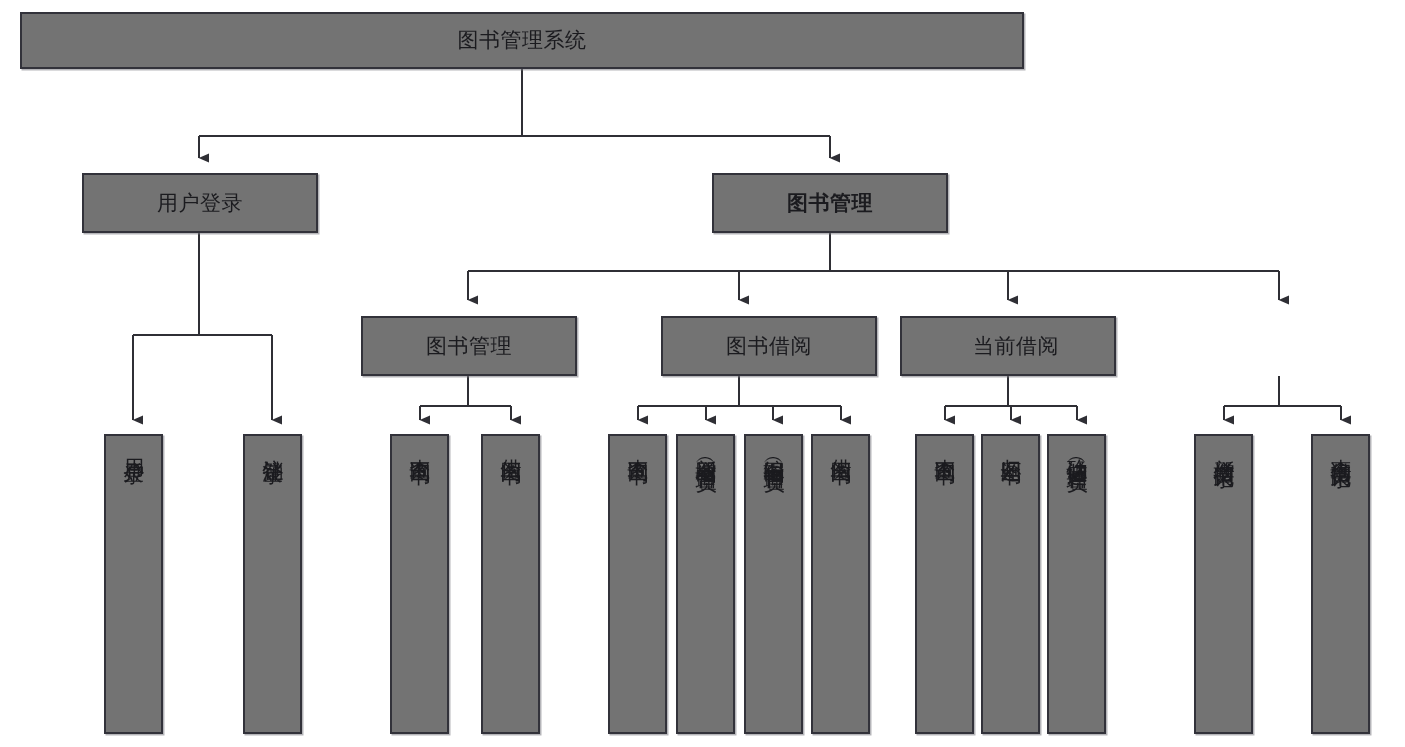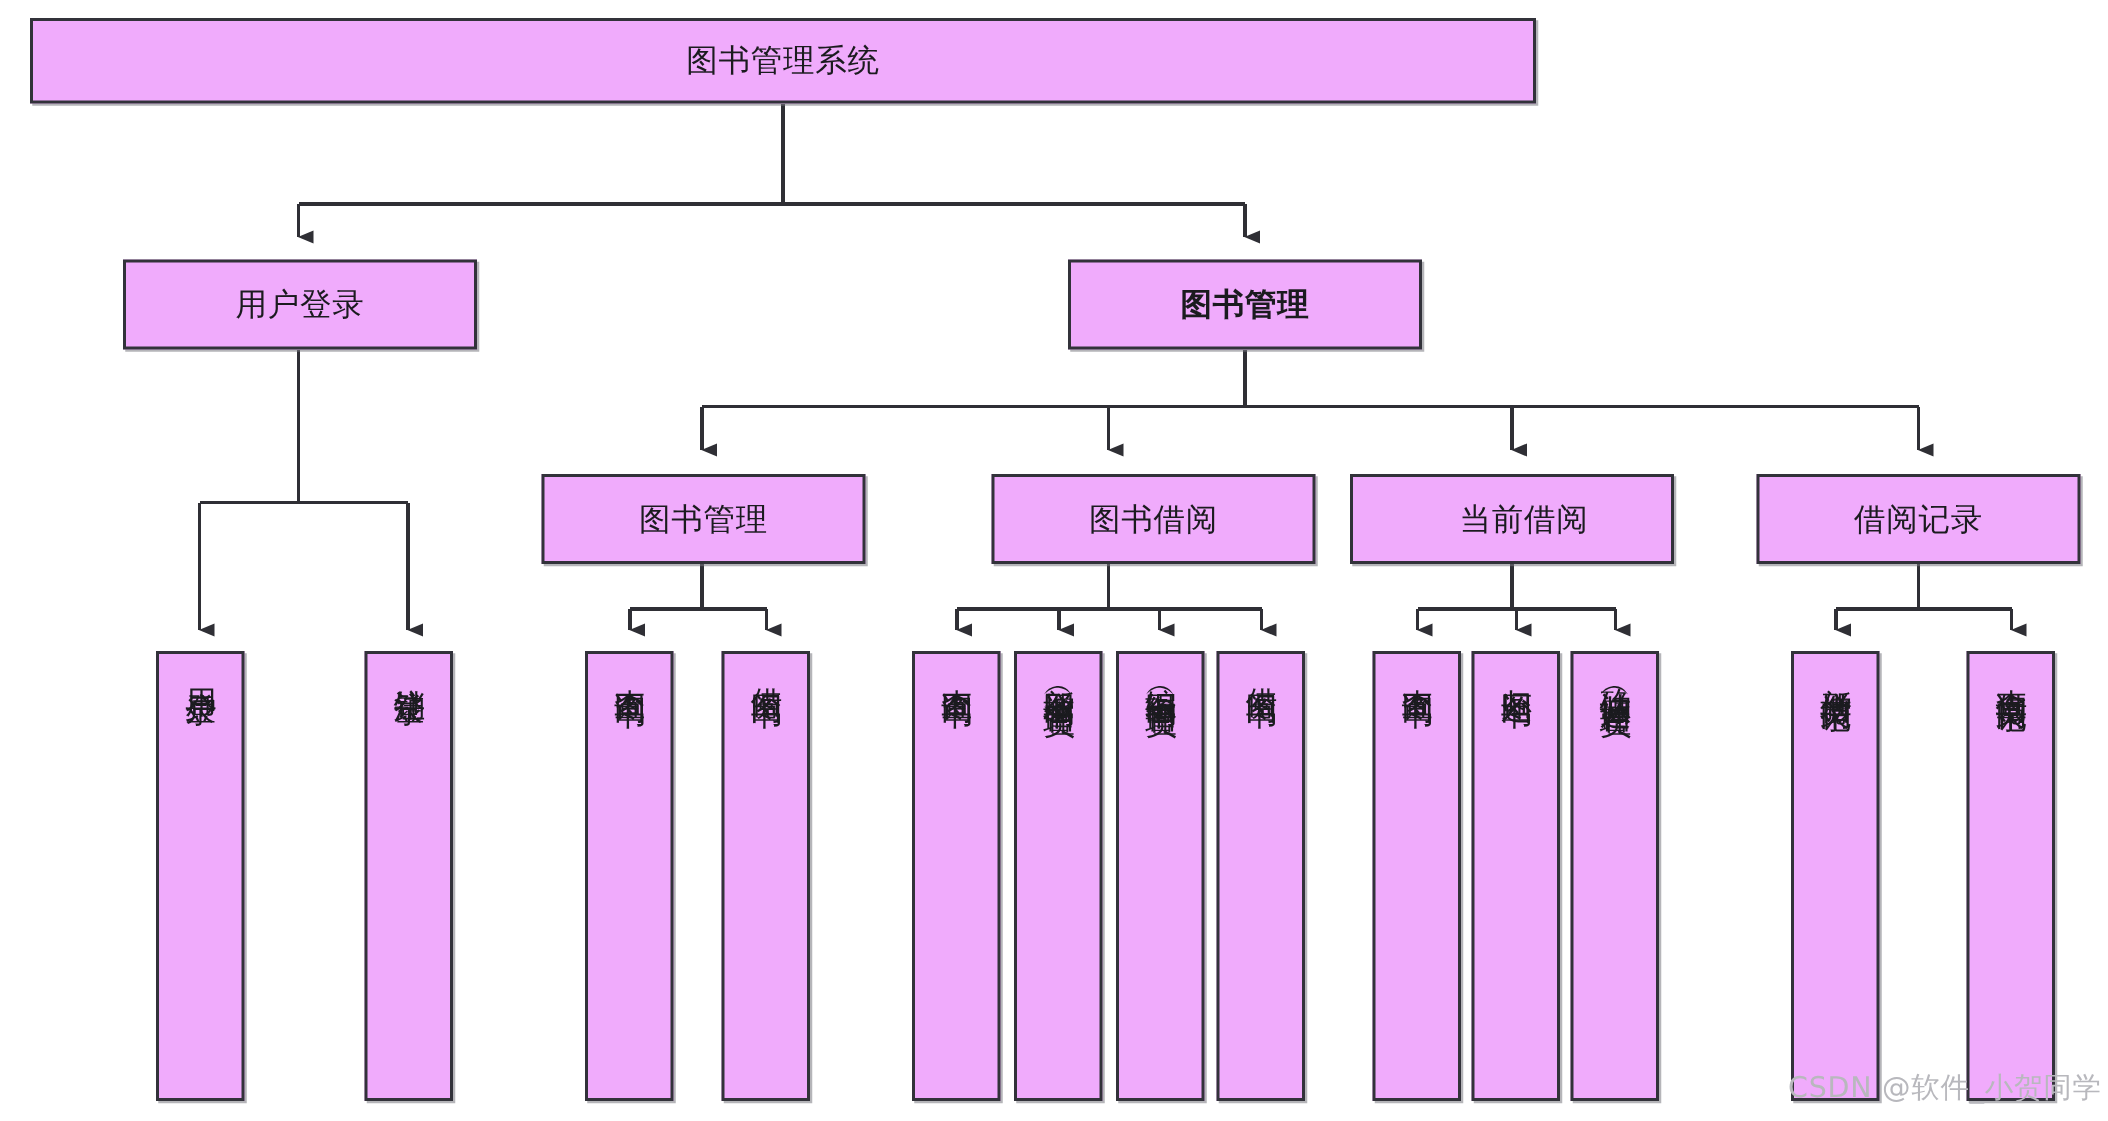--- a/index.html
+++ b/index.html
@@ -22,21 +22,21 @@
     position: absolute;
     left: 0;
     top: 0;
     width: 1405px;
     height: 747px;
     pointer-events: none;
   }
   .node {
     position: absolute;
     box-sizing: border-box;
-    background: #f0abfc;
+    background: #737373;
     border: 2px solid #32323a;
     box-shadow: 1.5px 1.5px 0 0 rgba(120,120,128,0.55);
     display: flex;
     align-items: center;
     justify-content: center;
     color: #1b1b1f;
   }
   .node-label {
     display: block;
     text-align: center;
@@ -148,23 +148,20 @@
   </div>
 
   <div class="node horiz" style="left:631px; top:316px; width:216px; height:60px;margin-left:30px;">
     <span class="node-label">图书借阅</span>
   </div>
 
   <div class="node horiz" style="left:900px; top:316px; width:216px; height:60px;padding-left:16px;">
     <span class="node-label">当前借阅</span>
   </div>
 
-  <div class="node horiz" style="left:1171px; top:316px; width:216px; height:60px;">
-    <span class="node-label">借阅记录</span>
-  </div>
 
   <div class="node leaf" style="left:104px; top:434px; width:59px; height:300px;">
     <span class="node-label">用户登录</span>
   </div>
 
   <div class="node leaf" style="left:243px; top:434px; width:59px; height:300px;">
     <span class="node-label">注销登录</span>
   </div>
 
   <div class="node leaf" style="left:390px; top:434px; width:59px; height:300px;">
@@ -204,17 +201,14 @@
   </div>
 
   <div class="node leaf" style="left:1194px; top:434px; width:59px; height:300px;">
     <span class="node-label">新增借阅记录</span>
   </div>
 
   <div class="node leaf" style="left:1311px; top:434px; width:59px; height:300px;">
     <span class="node-label">查询借阅记录</span>
   </div>
 
-  <div class="watermark" style="left:1192px; top:712px;">
-    <span>CSDN @软件_小贺同学</span>
-  </div>
 
 </div>
 
 </body></html>

